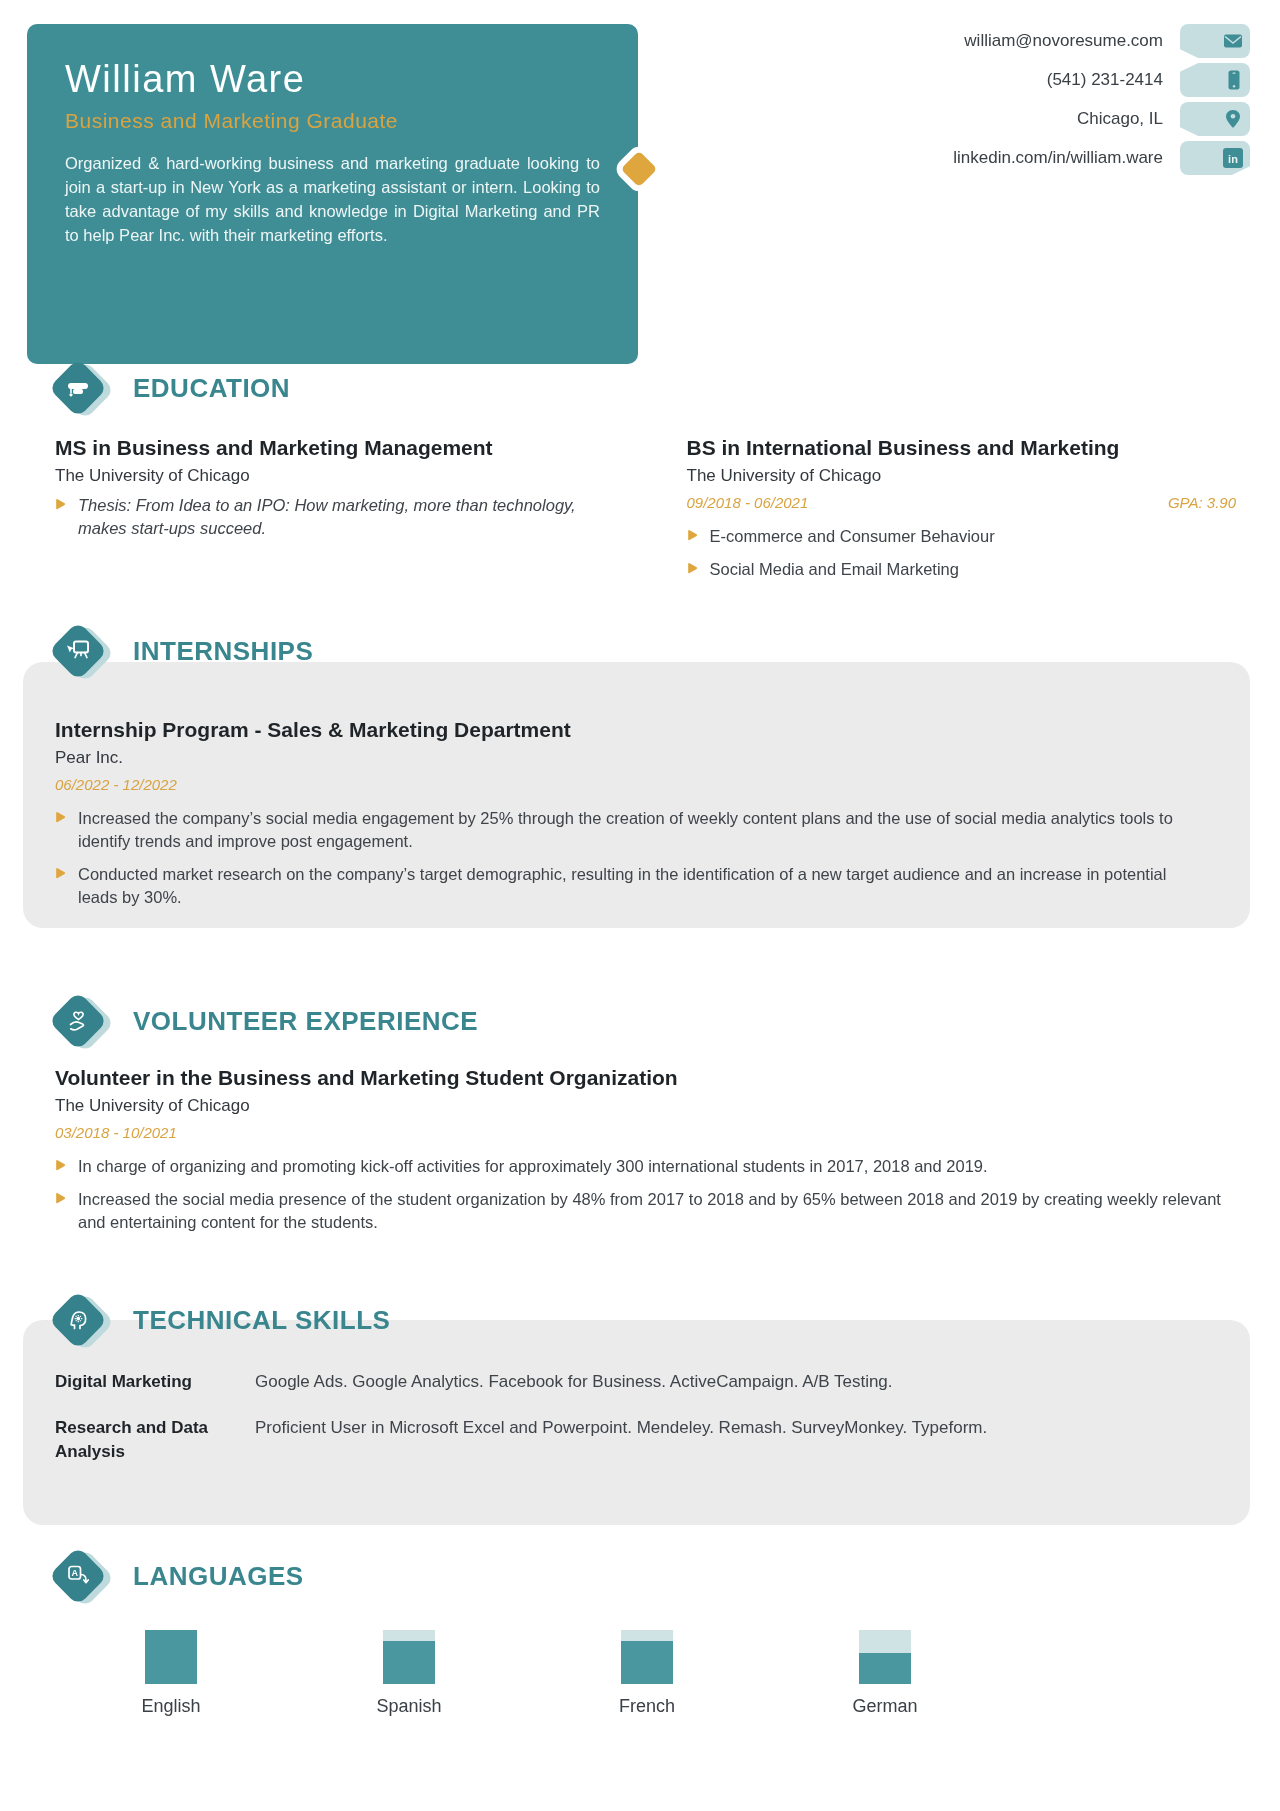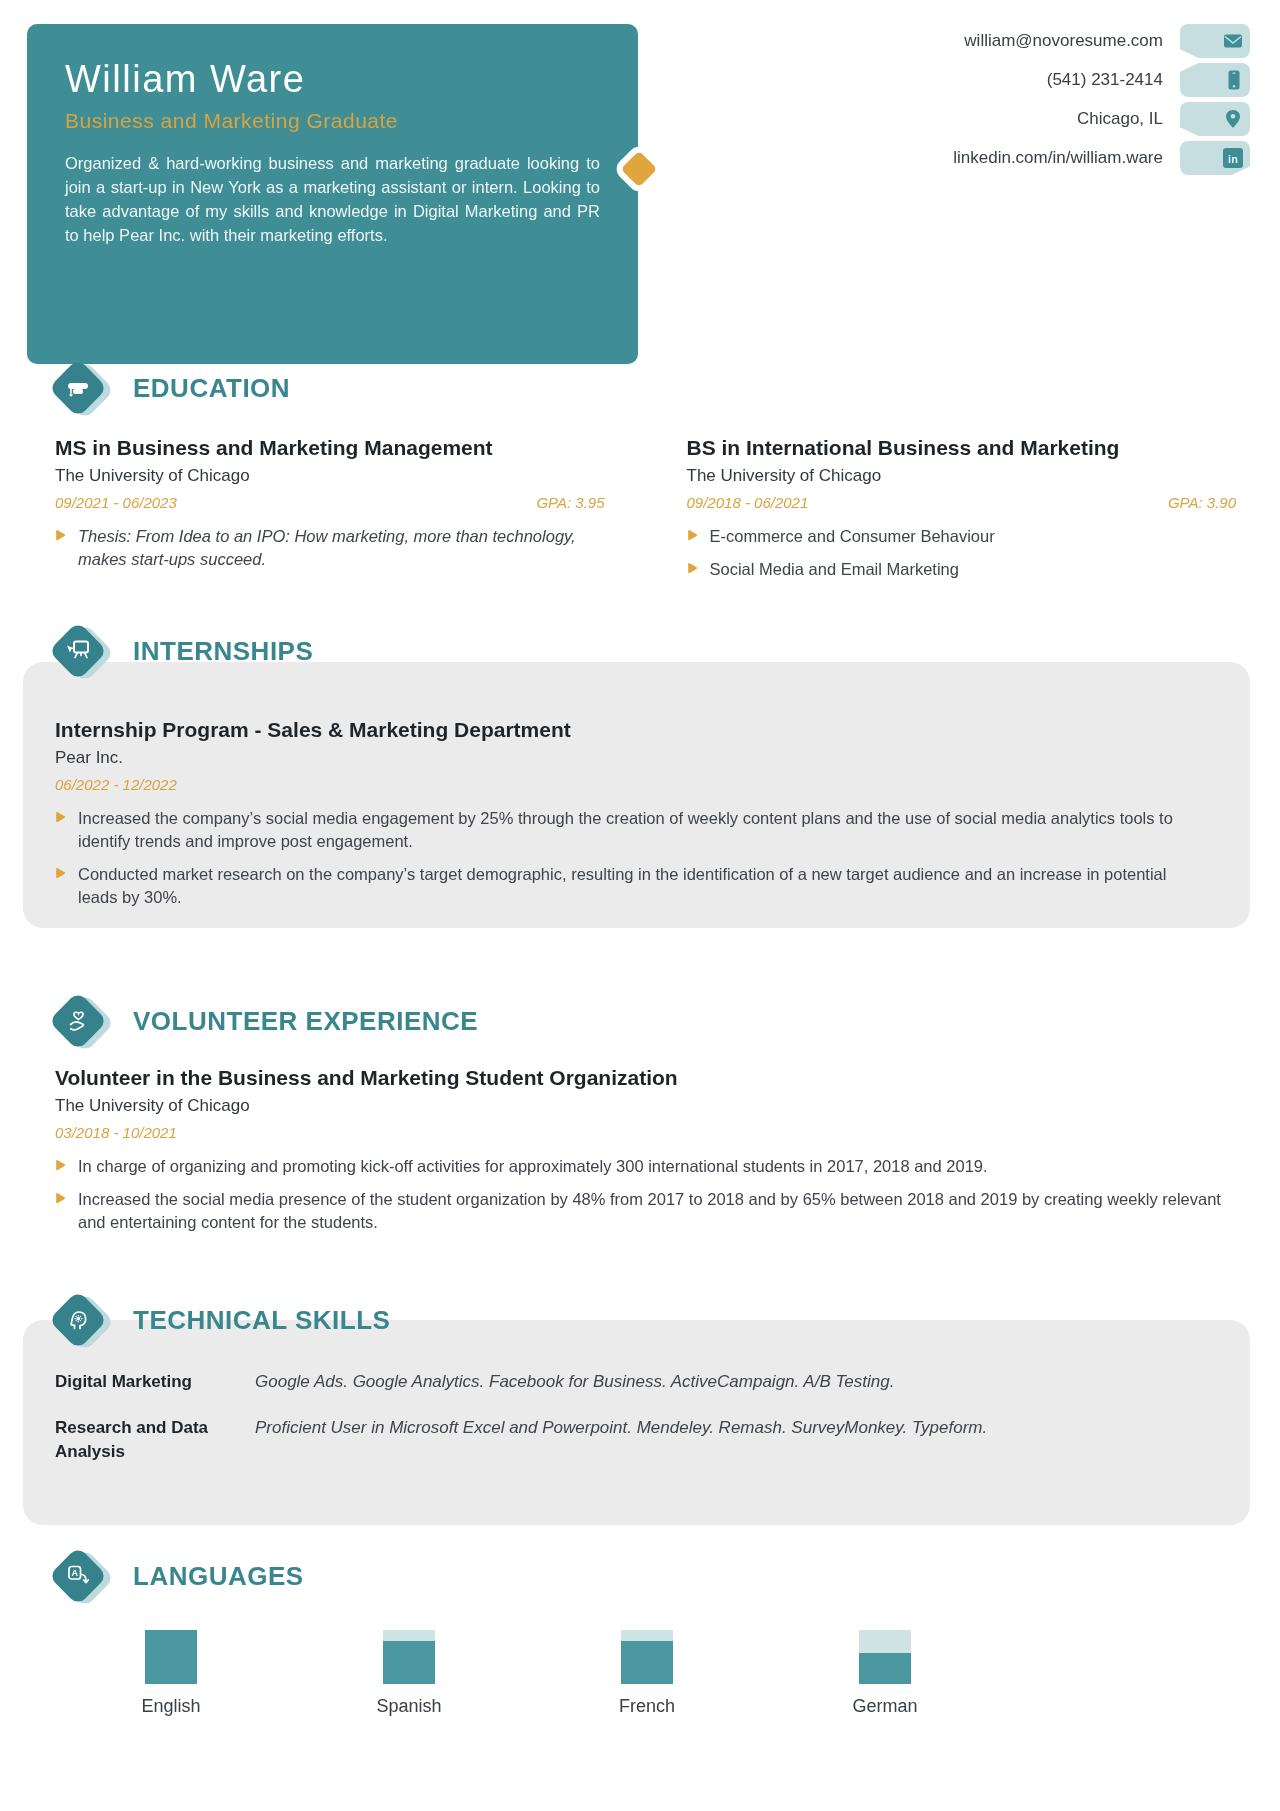--- a/index.html
+++ b/index.html
@@ -46,21 +46,21 @@
   .edu-col{width:550px;box-sizing:border-box;}
 
   .band{position:absolute;left:23px;width:1227px;background:#EBEBEB;border-radius:20px;box-sizing:border-box;z-index:1;}
   .band-intern{top:662px;height:266px;padding:52px 60px 0 32px;}
   .band-skills{top:1320px;height:205px;padding:50px 40px 0 32px;}
 
   .vol-block{position:absolute;left:55px;top:1062px;width:1195px;z-index:2;}
 
   .skill-row{display:flex;margin-bottom:22px;}
   .skill-label{width:200px;flex:none;font-size:17px;font-weight:bold;color:#1F2428;line-height:24px;}
-  .skill-value{font-size:17px;color:#3F444A;line-height:24px;font-style:italic;}
+  .skill-value{font-size:17px;color:#3F444A;line-height:24px;}
 
   .langs{position:absolute;left:110px;top:1630px;display:flex;gap:116px;z-index:2;}
   .lang{width:122px;display:flex;flex-direction:column;align-items:center;}
   .lang-bar{width:52px;height:54px;background:#CFE3E5;position:relative;overflow:hidden;}
   .lang-fill{position:absolute;bottom:0;left:0;width:100%;background:#4B97A0;}
   .lang-name{margin-top:12px;font-size:18px;color:#3A4045;}
 </style>
 </head>
 <body>
 
@@ -124,24 +124,20 @@
           <circle cx="7" cy="20.8" r="1.6" fill="#fff"></circle>
         </svg>
     </span>
     <span class="section-title">EDUCATION</span>
   </div>
 
   <div class="edu-grid">
     <div class="edu-col">
       <p class="item-title">MS in Business and Marketing Management</p>
       <p class="item-org">The University of Chicago</p>
-      <div class="item-meta">
-        <span>09/2021 - 06/2023</span>
-        <span>GPA: 3.95</span>
-      </div>
       <ul class="bullets">
         <li class="bullet">
           <svg class="marker" width="11" height="13" viewBox="0 0 11 13">
               <path d="M1.2 2 Q1.2 .4 2.6 1.2 L9.6 5.3 Q10.9 6.1 9.6 6.9 L2.6 11 Q1.2 11.8 1.2 10.2 Z" fill="#E0A63E"></path>
             </svg>
           <span class="italic">Thesis: From Idea to an IPO: How marketing, more than technology, makes start-ups succeed.</span>
         </li>
       </ul>
     </div>
     <div class="edu-col">

